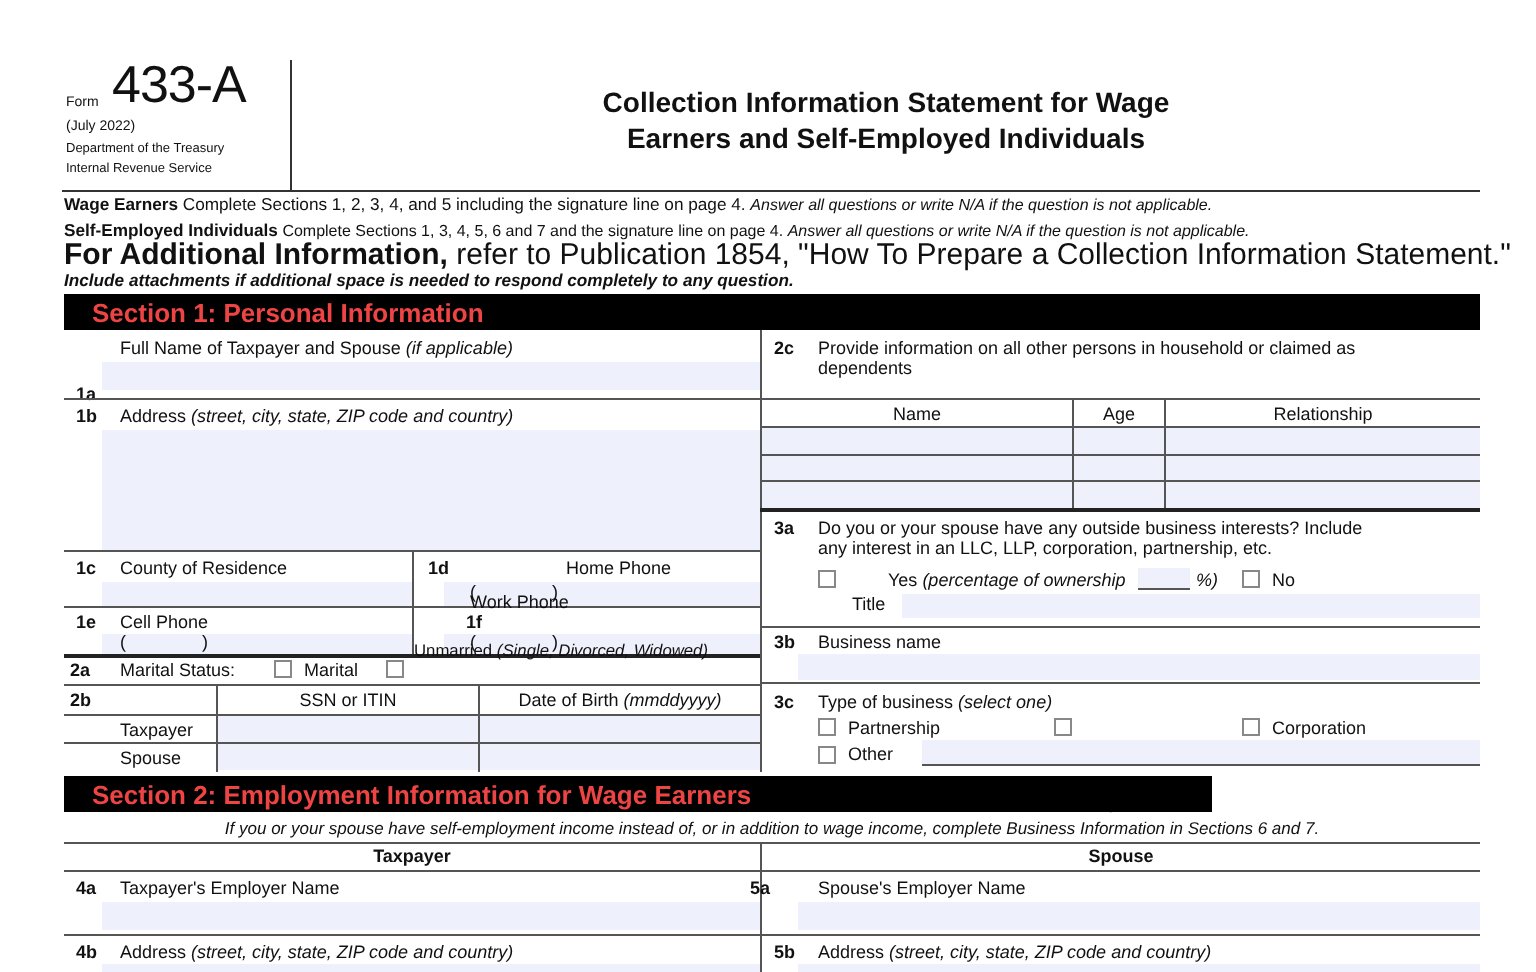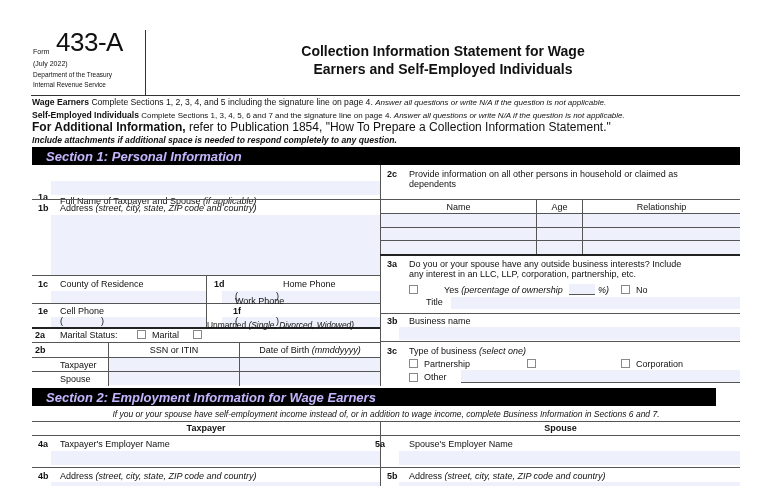--- a/index.html
+++ b/index.html
@@ -7,21 +7,21 @@
          font-family:"Liberation Sans", sans-serif; color:#111; }
   .abs { position:absolute; }
   .hl { position:absolute; height:1px; background:#555; }
   .hl.thick { height:2px; background:#222; }
   .vl { position:absolute; width:1px; background:#555; }
   .fill { position:absolute; background:#eef0fb; }
   .txt { position:absolute; font-size:9px; white-space:nowrap; line-height:11px; }
   .num { font-weight:bold; }
   i, .it { font-style:italic; }
   .cb { position:absolute; width:9px; height:9px; border:1px solid #888; background:#fff; box-sizing:border-box; }
-  .secbar { position:absolute; background:#000; color:#c4b5fd; font-weight:bold; font-size:13px; line-height:17px;font-style:italic; }
+  .secbar { position:absolute; background:#000; color:#ef4444; font-weight:bold; font-size:13px; line-height:17px; }
   .center { text-align:center; }
 </style>
 </head>
 <body>
 
 <div>
   <div class="txt" style="left:33px;top:46px;font-size:7px;">Form</div>
   <div class="abs" style="left:56px;top:28px;font-size:26px;font-weight:normal;line-height:28px;letter-spacing:-0.5px;font-family:'Liberation Sans',sans-serif;">433-A</div>
   <div class="txt" style="left:33px;top:59px;font-size:7px;line-height:9px;">(July 2022)</div>
   <div class="txt" style="left:33px;top:70px;font-size:6.5px;line-height:9px;">Department of the Treasury</div>
@@ -32,32 +32,32 @@
   <div class="hl" style="left:31px;top:95px;width:709px;background:#333;"></div>
 </div>
 
 <div>
   <div class="txt" style="left:32px;top:97px;font-size:8.6px;">
     <b>Wage Earners</b><span> Complete Sections 1, 2, 3, 4, and 5 including the signature line on page 4. </span><i style="font-size:8px;">Answer all questions or write N/A if the question is not applicable.</i>
   </div>
   <div class="txt" style="left:32px;top:110px;font-size:8.6px;">
     <b>Self-Employed Individuals</b><span style="font-size:8px;"> Complete Sections 1, 3, 4, 5, 6 and 7 and the signature line on page 4. </span><i style="font-size:8px;">Answer all questions or write N/A if the question is not applicable.</i>
   </div>
-  <div class="txt" style="left:32px;top:122px;font-size:12px;">
+  <div class="txt" style="left:32px;top:122px;font-size:15px;">
     <b>For Additional Information,</b><span> refer to Publication 1854, "How To Prepare a Collection Information Statement."</span>
   </div>
   <div class="txt" style="left:32px;top:135px;font-size:8.6px;font-weight:bold;font-style:italic;">Include attachments if additional space is needed to respond completely to any question.</div>
 </div>
 
 <div class="secbar" style="left:32px;top:147px;width:708px;height:18px;">
   <span style="position:absolute;left:14px;top:1px;">Section 1: Personal Information</span>
 </div>
 
 <div class="txt num" style="left:38px;top:169px;margin-top:23px;">1a</div>
-<div class="txt" style="left:60px;top:169px;margin-top:27px;"><span>Full Name of Taxpayer and Spouse </span><i>(if applicable)</i></div>
+<div class="txt" style="left:60px;top:169px;"><span>Full Name of Taxpayer and Spouse </span><i>(if applicable)</i></div>
 <div class="fill" style="left:51px;top:181px;width:329px;height:14px;"></div>
 <div class="hl" style="left:32px;top:199px;width:348px;"></div>
 
 <div class="txt num" style="left:38px;top:203px;">1b</div>
 <div class="txt" style="left:60px;top:203px;"><span>Address </span><i>(street, city, state, ZIP code and country)</i></div>
 <div class="fill" style="left:51px;top:215px;width:329px;height:60px;"></div>
 <div class="hl" style="left:32px;top:275px;width:348px;"></div>
 
 <div class="txt num" style="left:38px;top:279px;">1c</div>
 <div class="txt" style="left:60px;top:279px;">County of Residence</div>
@@ -154,21 +154,21 @@
 <div class="cb" style="left:409px;top:359px;"></div>
 <div class="txt" style="left:424px;top:359px;">Partnership</div>
 <div class="cb" style="left:527px;top:359px;"></div>
 <div class="txt" style="left:542px;top:359px;margin-top:39px;">LLC</div>
 <div class="cb" style="left:621px;top:359px;"></div>
 <div class="txt" style="left:636px;top:359px;">Corporation</div>
 <div class="cb" style="left:409px;top:373px;"></div>
 <div class="txt" style="left:424px;top:372px;">Other</div>
 <div class="fill" style="left:461px;top:370px;width:279px;height:12px;border-bottom:1px solid #555;"></div>
 
-<div class="secbar" style="left:32px;top:388px;width:684px;height:18px;">
+<div class="secbar" style="left:32px;top:388px;width:574px;height:18px;">
   <span style="position:absolute;left:14px;top:1px;">Section 2: Employment Information for Wage Earners</span>
 </div>
 <div class="txt" style="left:32px;top:409px;width:708px;text-align:center;font-style:italic;font-size:8.5px;">If you or your spouse have self-employment income instead of, or in addition to wage income, complete Business Information in Sections 6 and 7.</div>
 <div class="hl" style="left:32px;top:421px;width:708px;"></div>
 <div class="txt center" style="left:32px;top:423px;width:348px;font-weight:bold;">Taxpayer</div>
 <div class="txt center" style="left:381px;top:423px;width:359px;font-weight:bold;">Spouse</div>
 <div class="hl" style="left:32px;top:435px;width:708px;"></div>
 <div class="vl" style="left:380px;top:421px;height:65px;"></div>
 
 <div class="txt num" style="left:38px;top:439px;">4a</div>

